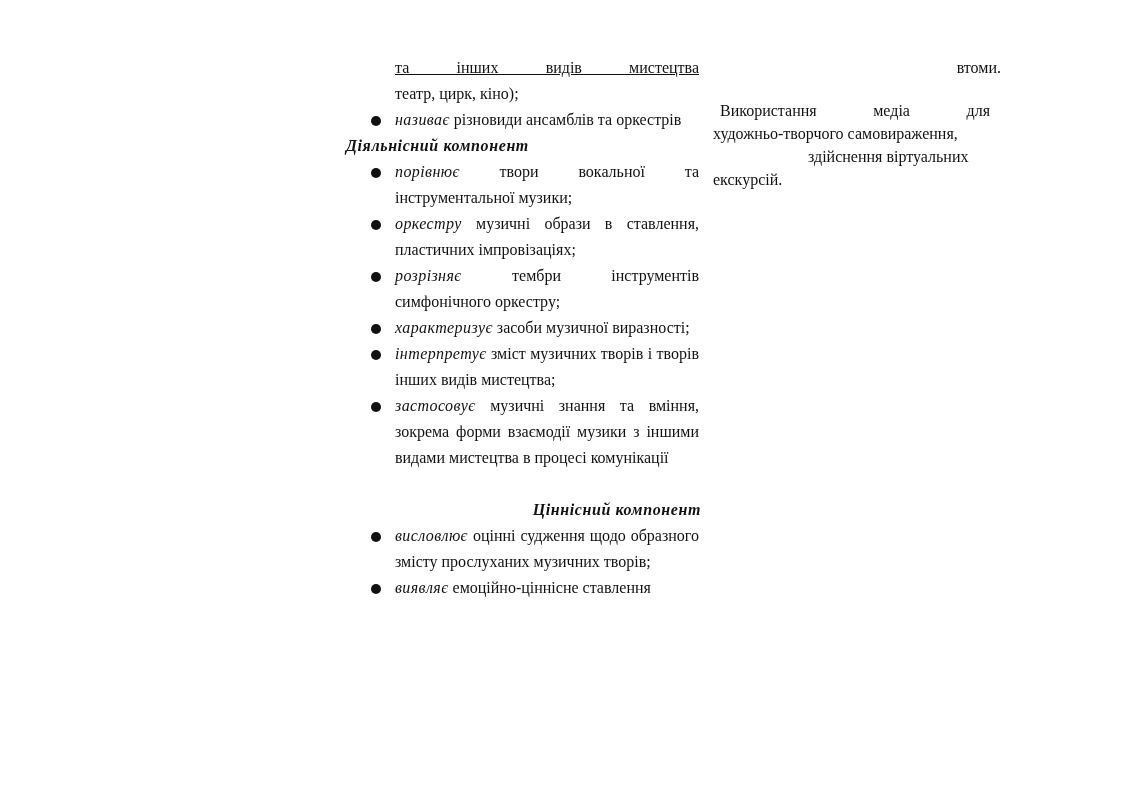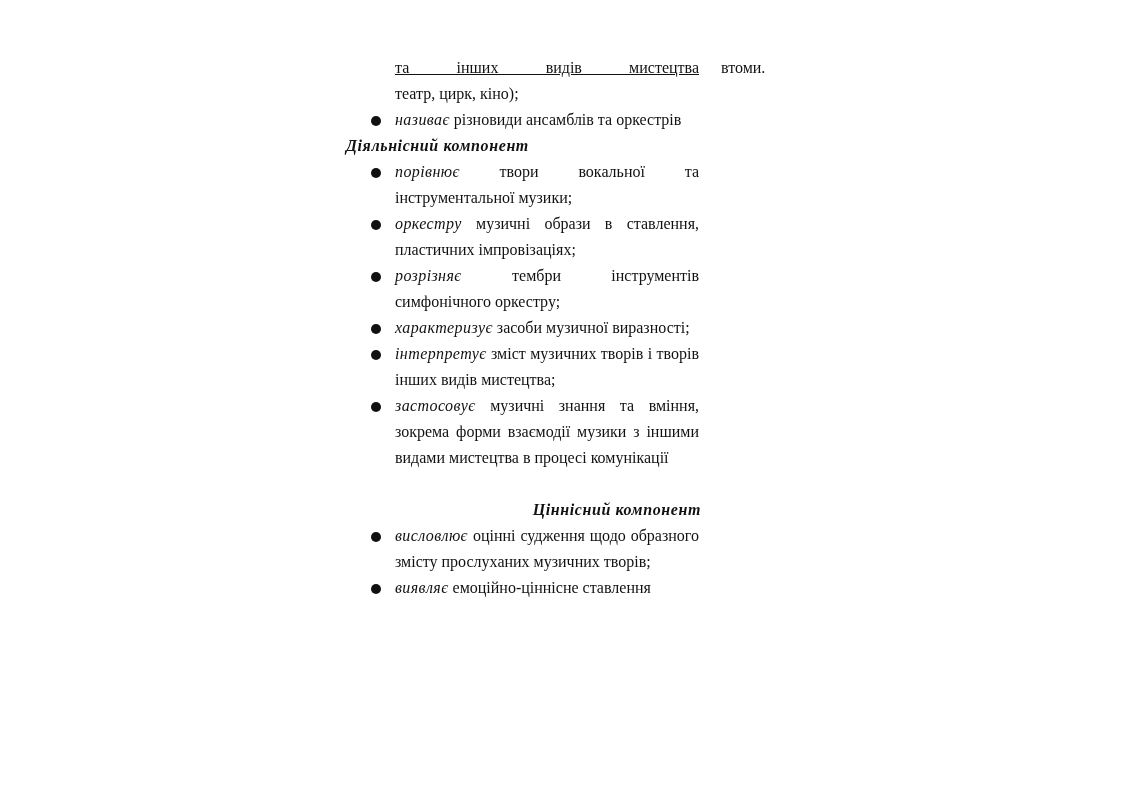--- a/index.html
+++ b/index.html
@@ -77,20 +77,21 @@
       border-radius: 50%;
       background: #111111;
     }
     ul.bullets li .verb {
       font-style: italic;
       letter-spacing: 0.4px;
     }
     .right-p1 {
       line-height: 26px;
       margin: 0 0 0 8px;
+      text-align: right;
     }
     .right-p2 {
       margin-top: 18px;
       line-height: 23px;
     }
     .right-p2 .l1 {
       display: block;
       margin-left: 7px;
       width: 270px;
       text-align: justify;
@@ -152,15 +153,21 @@
         <span class="bullet"></span><span class="verb">висловлює</span><span> оцінні судження щодо образного змісту прослуханих музичних творів;</span>
       </li>
       <li>
         <span class="bullet"></span><span class="verb">виявляє</span><span> емоційно-ціннісне ставлення</span>
       </li>
     </ul>
   </div>
 
   <div class="col-right">
     <p class="right-p1">втоми.</p>
+    <div class="right-p2">
+      <span class="l1">Використання медіа для</span>
+      <span class="l2">художньо-творчого самовираження,</span>
+      <span class="l3">здійснення віртуальних</span>
+      <span class="l4">екскурсій.</span>
+    </div>
   </div>
 
 </div>
 
 </body></html>

